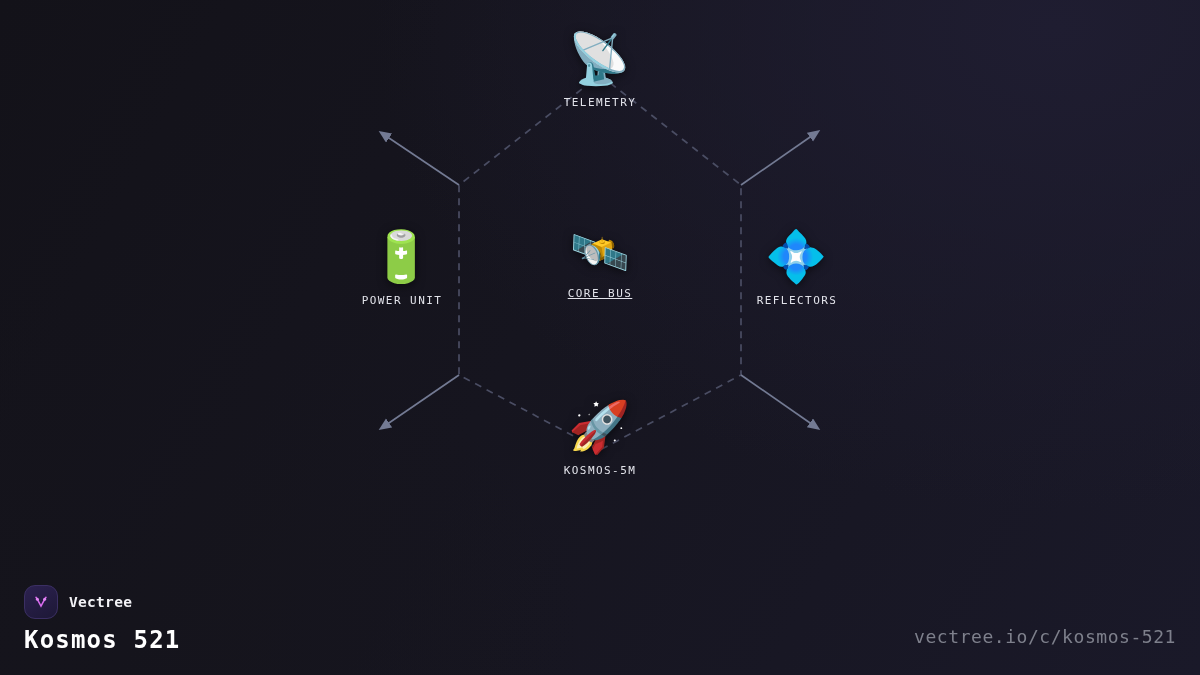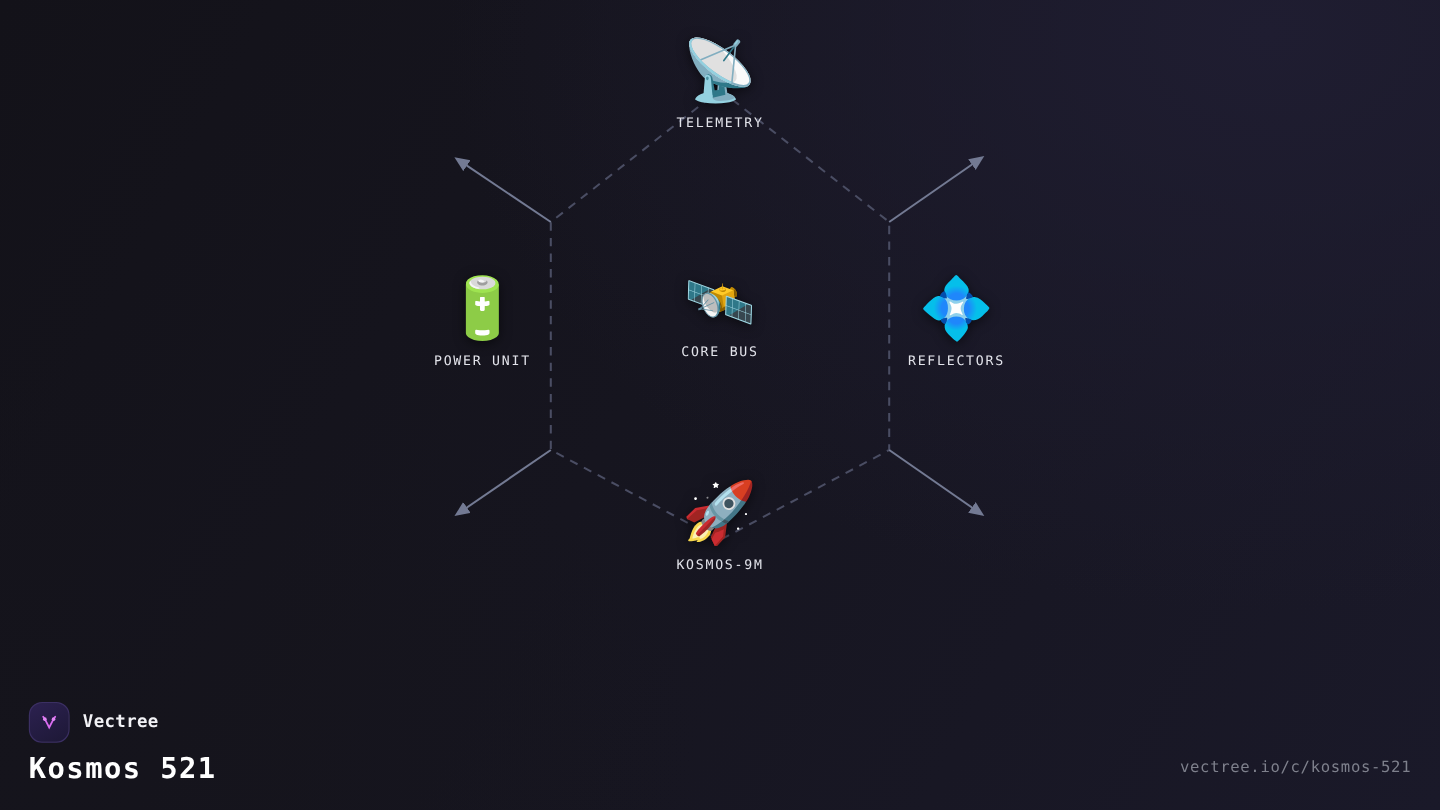--- a/index.html
+++ b/index.html
@@ -46,21 +46,21 @@
   }
   .node-label {
     margin-top:9px;
     font-size:11px;
     letter-spacing:1.45px;
     color:#e2e3ea;
     white-space:nowrap;
     font-family:"DejaVu Sans Mono", monospace;
   }
   .node-center .node-emoji { font-size:48px; }
-  .node-center .node-label { margin-top:7px; }
+  .node-center .node-label { margin-top:7px;text-decoration:underline; }
 
   
   #footer {
     position:absolute;
     left:0; right:0; bottom:0;
     height:110px;
     padding:0 24px 0 24px;
     display:flex;
     align-items:flex-end;
     justify-content:center;
@@ -100,21 +100,21 @@
     color:#ffffff;
     letter-spacing:1.2px;
     line-height:1.05;
     font-family:"DejaVu Sans Mono", monospace;
   }
   #footer-right {
     margin-left:auto;
     padding-bottom:28px;
   }
   #footer-url {
-    font-size:13px;
+    font-size:18px;
     color:#7e808c;
     letter-spacing:.55px;
     font-family:"DejaVu Sans Mono", monospace;
   }
 </style>
 </head>
 <body>
 
 <div id="stage">
 
@@ -148,21 +148,21 @@
     <span class="node-label">CORE BUS</span>
   </div>
 
   <div class="node" style="left:797px; top:268px;">
     <span class="node-emoji">💠</span>
     <span class="node-label">REFLECTORS</span>
   </div>
 
   <div class="node" style="left:600px; top:438px;">
     <span class="node-emoji">🚀</span>
-    <span class="node-label">KOSMOS-9M</span>
+    <span class="node-label">KOSMOS-5M</span>
   </div>
 
   <div id="footer">
 
     <div id="footer-left">
 
       <div id="brand-row">
         <div id="brand-logo">
           <svg width="20" height="20" viewBox="0 0 20 20" xmlns="http://www.w3.org/2000/svg">
             <g stroke="#d96bf0" stroke-width="1.5" fill="none" stroke-linecap="round">

